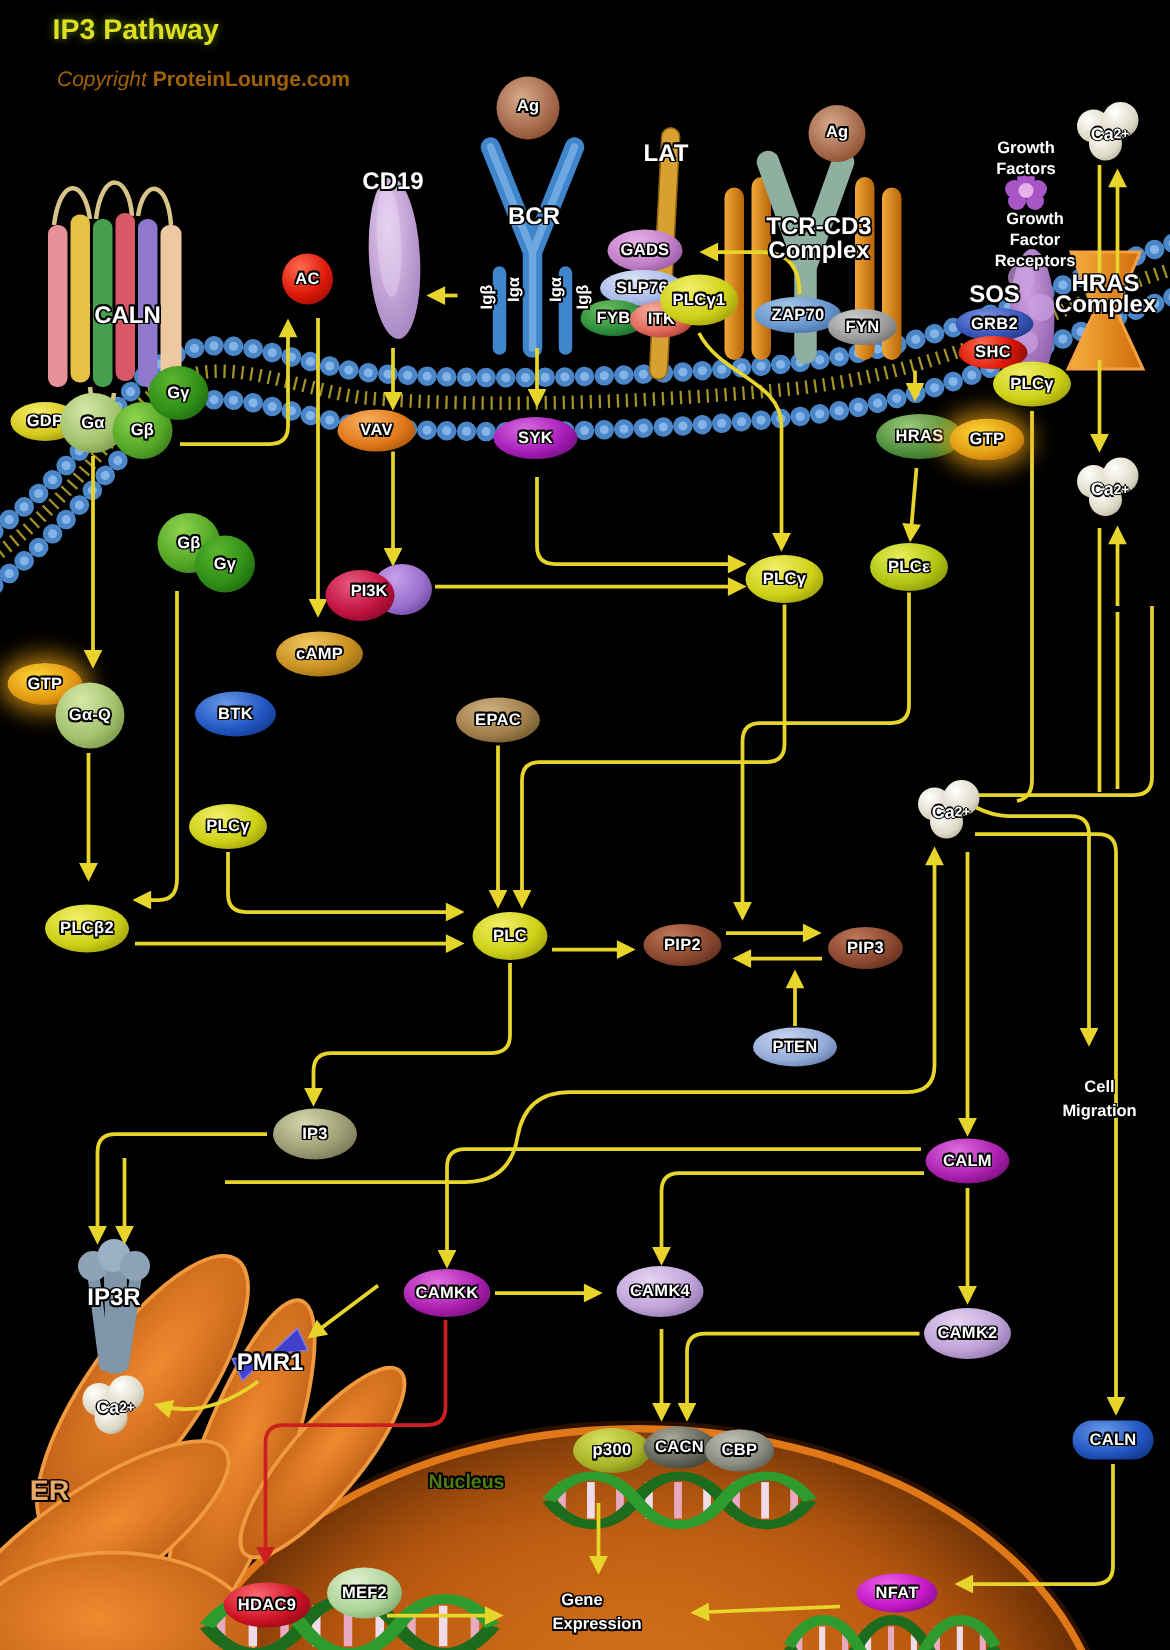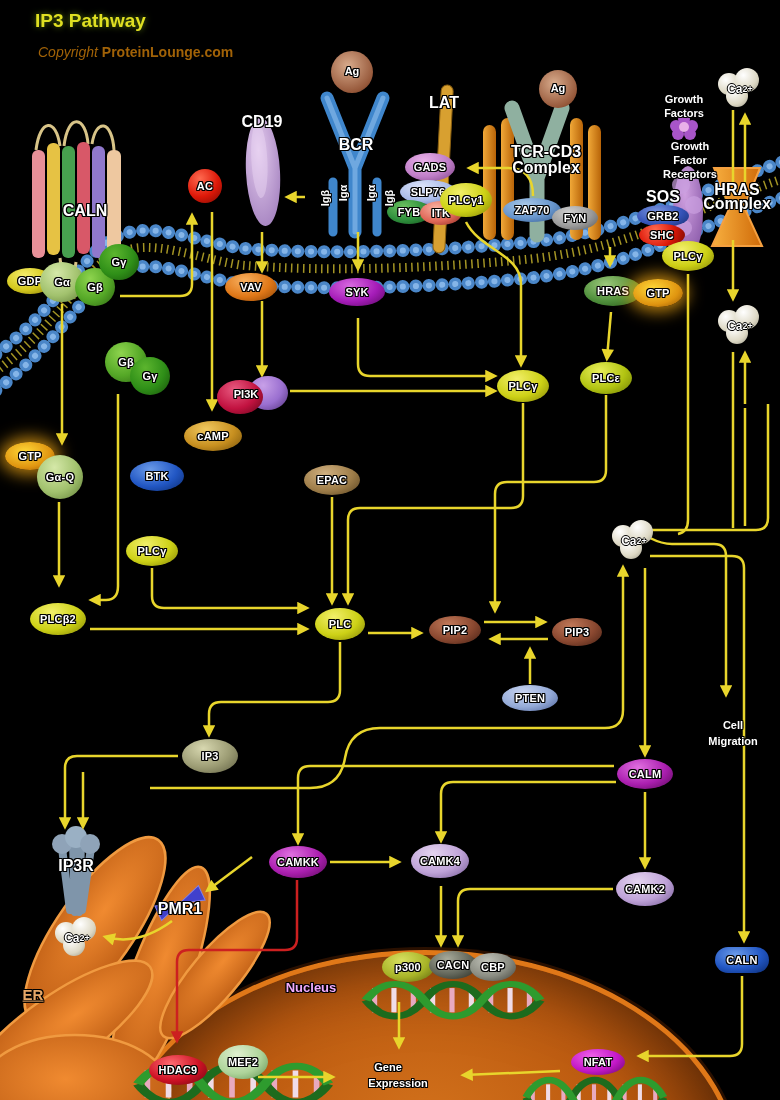--- a/index.html
+++ b/index.html
@@ -15,22 +15,22 @@
   .txt{position:absolute;transform:translate(-50%,-50%);color:#fff;font-weight:bold;font-size:16px;
     z-index:4;white-space:nowrap;text-align:center;line-height:1.25;
     text-shadow:1px 0 0 #000,-1px 0 0 #000,0 1px 0 #000,0 -1px 0 #000,1px 1px 0 #000,-1px -1px 0 #000,1px -1px 0 #000,-1px 1px 0 #000;}
   .vert{transform:translate(-50%,-50%) rotate(-90deg);font-size:11px;}
   .t-sm{font-size:11px}
   .t-title{position:absolute;left:35px;top:10px;font-size:19px;font-weight:bold;color:#dfdf22;z-index:5;
     text-shadow:0 0 6px rgba(120,160,20,.8);}
   .t-copy{position:absolute;left:38px;top:44px;font-size:14px;color:#a16207;z-index:5;}
   .t-copy .it{font-style:italic;font-weight:normal;}
   .t-copy .b{font-weight:bold;}
-  .t-gray{color:#f0abfc;font-size:13px;padding-left:40px;}
-  .t-tan{color:#e8a868;font-size:15px;text-decoration:underline;}
+  .t-gray{color:#4d7c0f;font-size:13px;padding-left:40px;}
+  .t-tan{color:#e8a868;font-size:19px;}
   
   .cY{background:radial-gradient(ellipse at 38% 28%,#f2ef6a,#cdd116 55%,#7e7f06);}
   .cYG{background:radial-gradient(ellipse at 38% 28%,#e8ef5a,#b2c412 55%,#6d7a04);}
   .cOlive{background:radial-gradient(ellipse at 38% 28%,#d8d8b0,#9c9c74 55%,#5c5c40);}
   .cGreenL{background:radial-gradient(ellipse at 38% 28%,#d5e8a8,#a2c26e 55%,#5c7a34);}
   .cGreen{background:radial-gradient(ellipse at 38% 28%,#8ed44e,#55a827 55%,#2c6212);}
   .cGreenD{background:radial-gradient(ellipse at 38% 28%,#5cb52e,#2f8f18 55%,#174f0a);}
   .cFGreen{background:radial-gradient(ellipse at 38% 28%,#6cc060,#2e8f3c 55%,#14501c);}
   .cRed{background:radial-gradient(circle at 35% 28%,#ff6a50,#dd1808 55%,#7a0a02);}
   .cSalmon{background:radial-gradient(ellipse at 38% 28%,#f8b0a0,#e06858 55%,#8a2820);}

